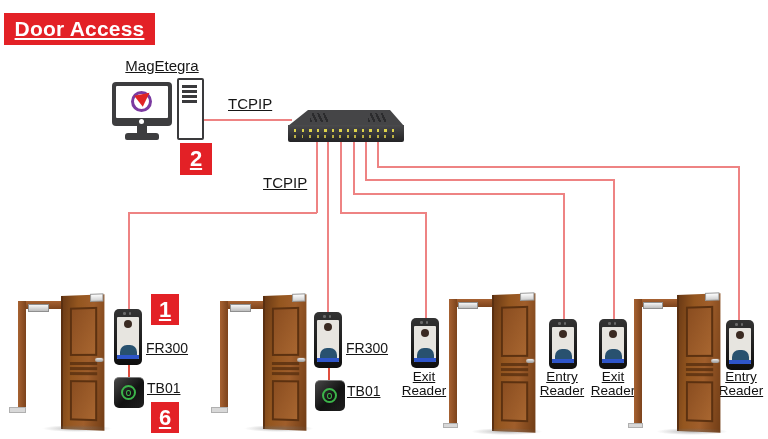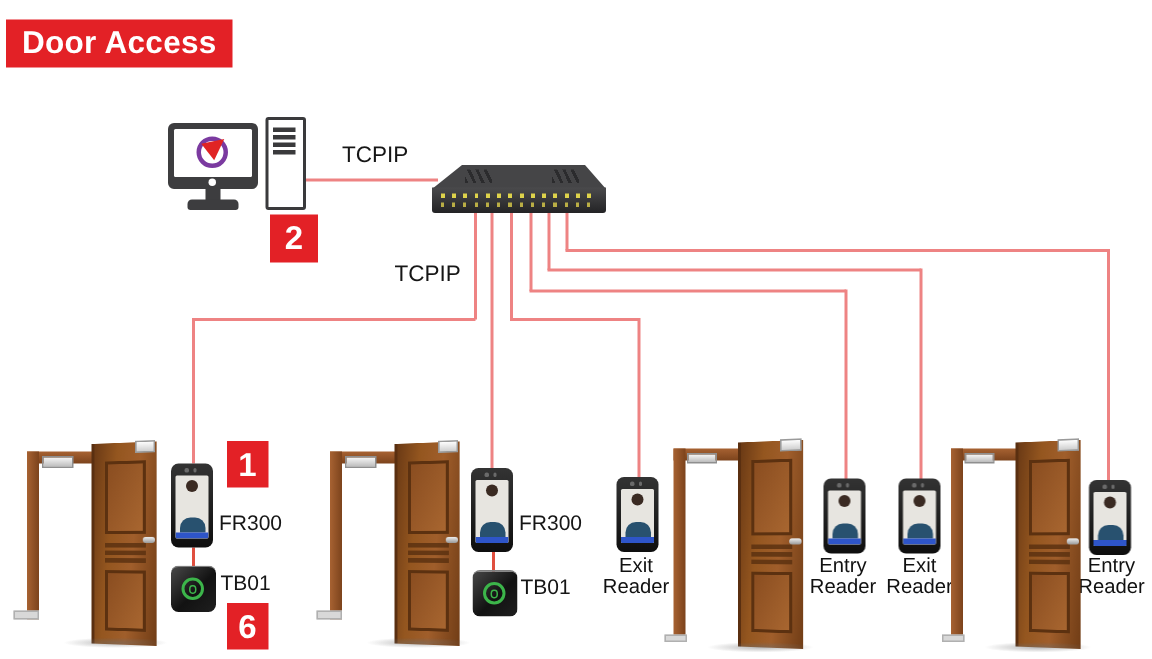--- a/index.html
+++ b/index.html
@@ -6,21 +6,21 @@
     --accent:#e32126;
     --wire:#ee8383;
     --wire-bright:#e04f3f;
     --button-green:#3cb54a;
   }
   html,body{margin:0;padding:0;background:#ffffff;}
   .stage{
     position:relative;width:768px;height:439px;overflow:hidden;background:#ffffff;
     font-family:"Liberation Sans",sans-serif;color:#111;
   }
-  .abs{position:absolute;}
+  .abs{position:absolute;text-decoration:underline;}
   
   .banner{
     left:4px;top:13px;width:151px;height:32px;background:var(--accent);
     display:flex;align-items:center;justify-content:center;
     color:#fff;font-weight:bold;font-size:21px;letter-spacing:.2px;
   }
   
   .lbl{font-size:14px;color:#161616;white-space:nowrap;}
   .lbl.big{font-size:15px;}
   .two-line{white-space:pre-line;text-align:center;font-size:13.5px;line-height:13.5px;}
@@ -101,20 +101,21 @@
 </style>
 </head>
 <body>
 
 <div class="stage">
 
   <div class="abs banner">
     <span>Door Access</span>
   </div>
 
+  <div class="abs lbl big" style="left:112px;top:57px;width:100px;text-align:center;">MagEtegra</div>
 
   <div class="abs monitor">
     <div class="mframe">
       <div class="mscreen">
         <div class="logo">
             <div class="plane"></div>
           </div>
       </div>
       <div class="powerdot"></div>
     </div>

